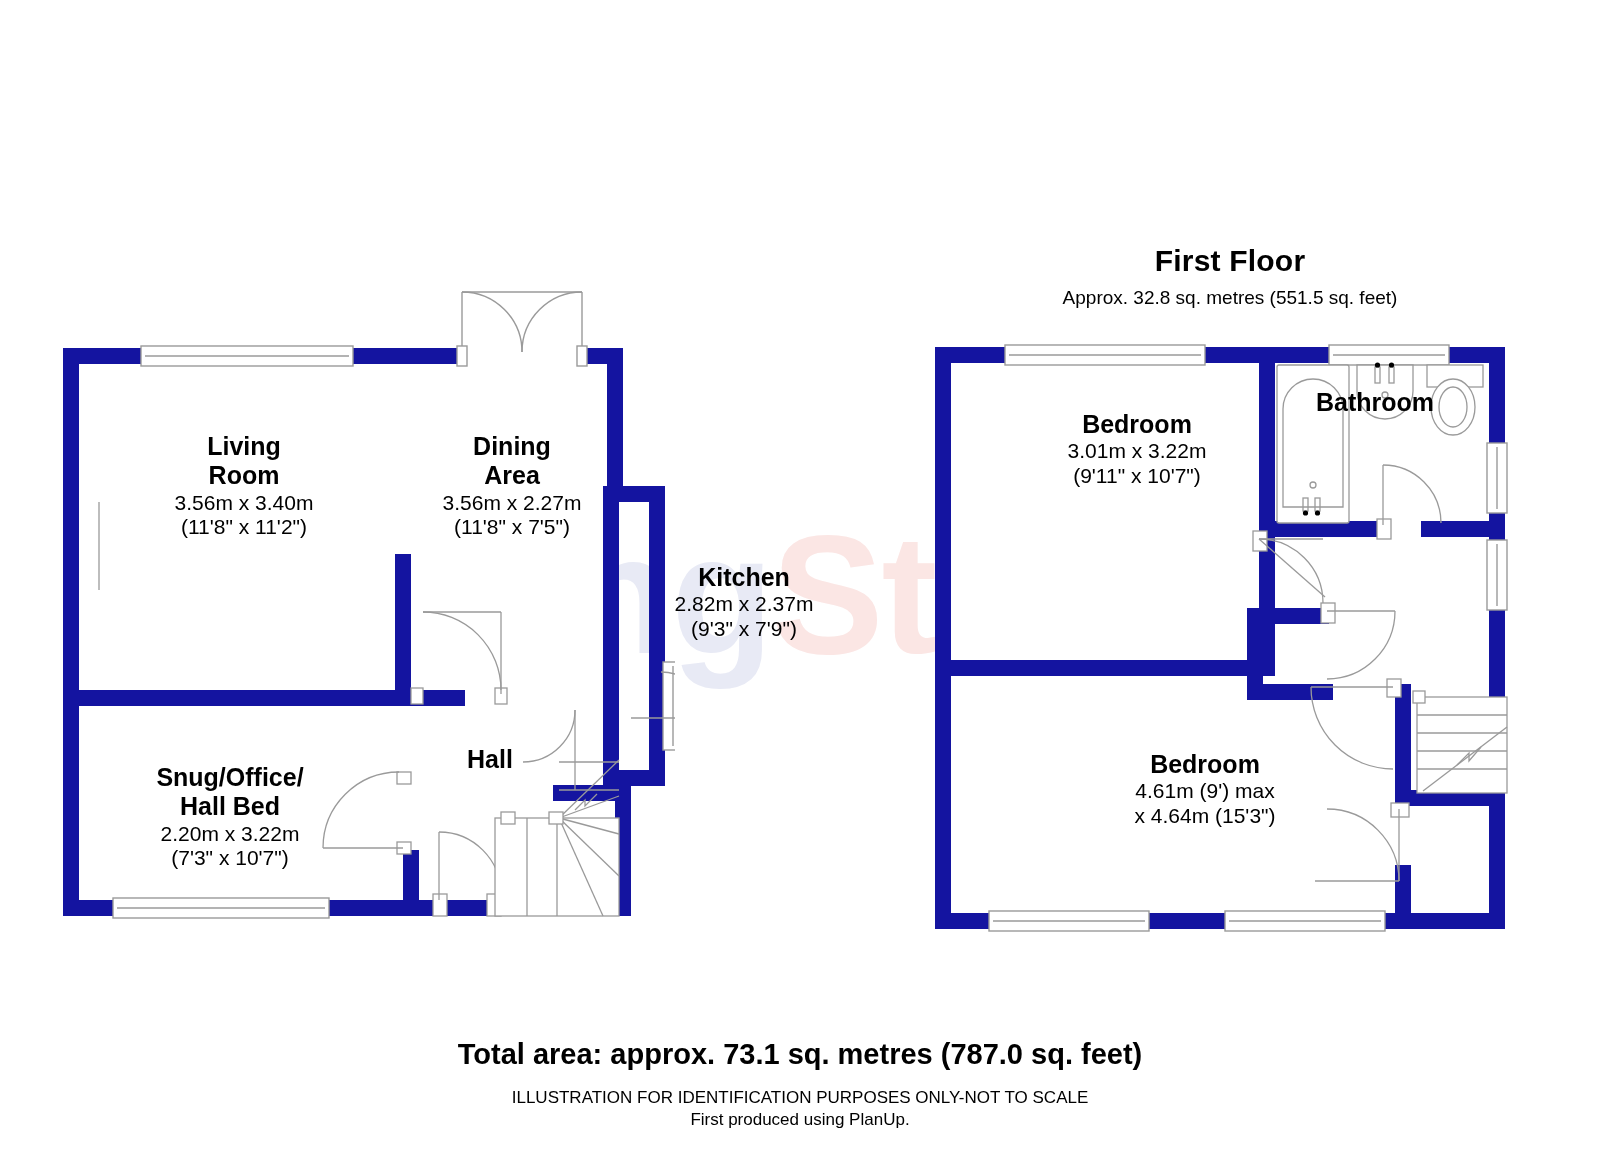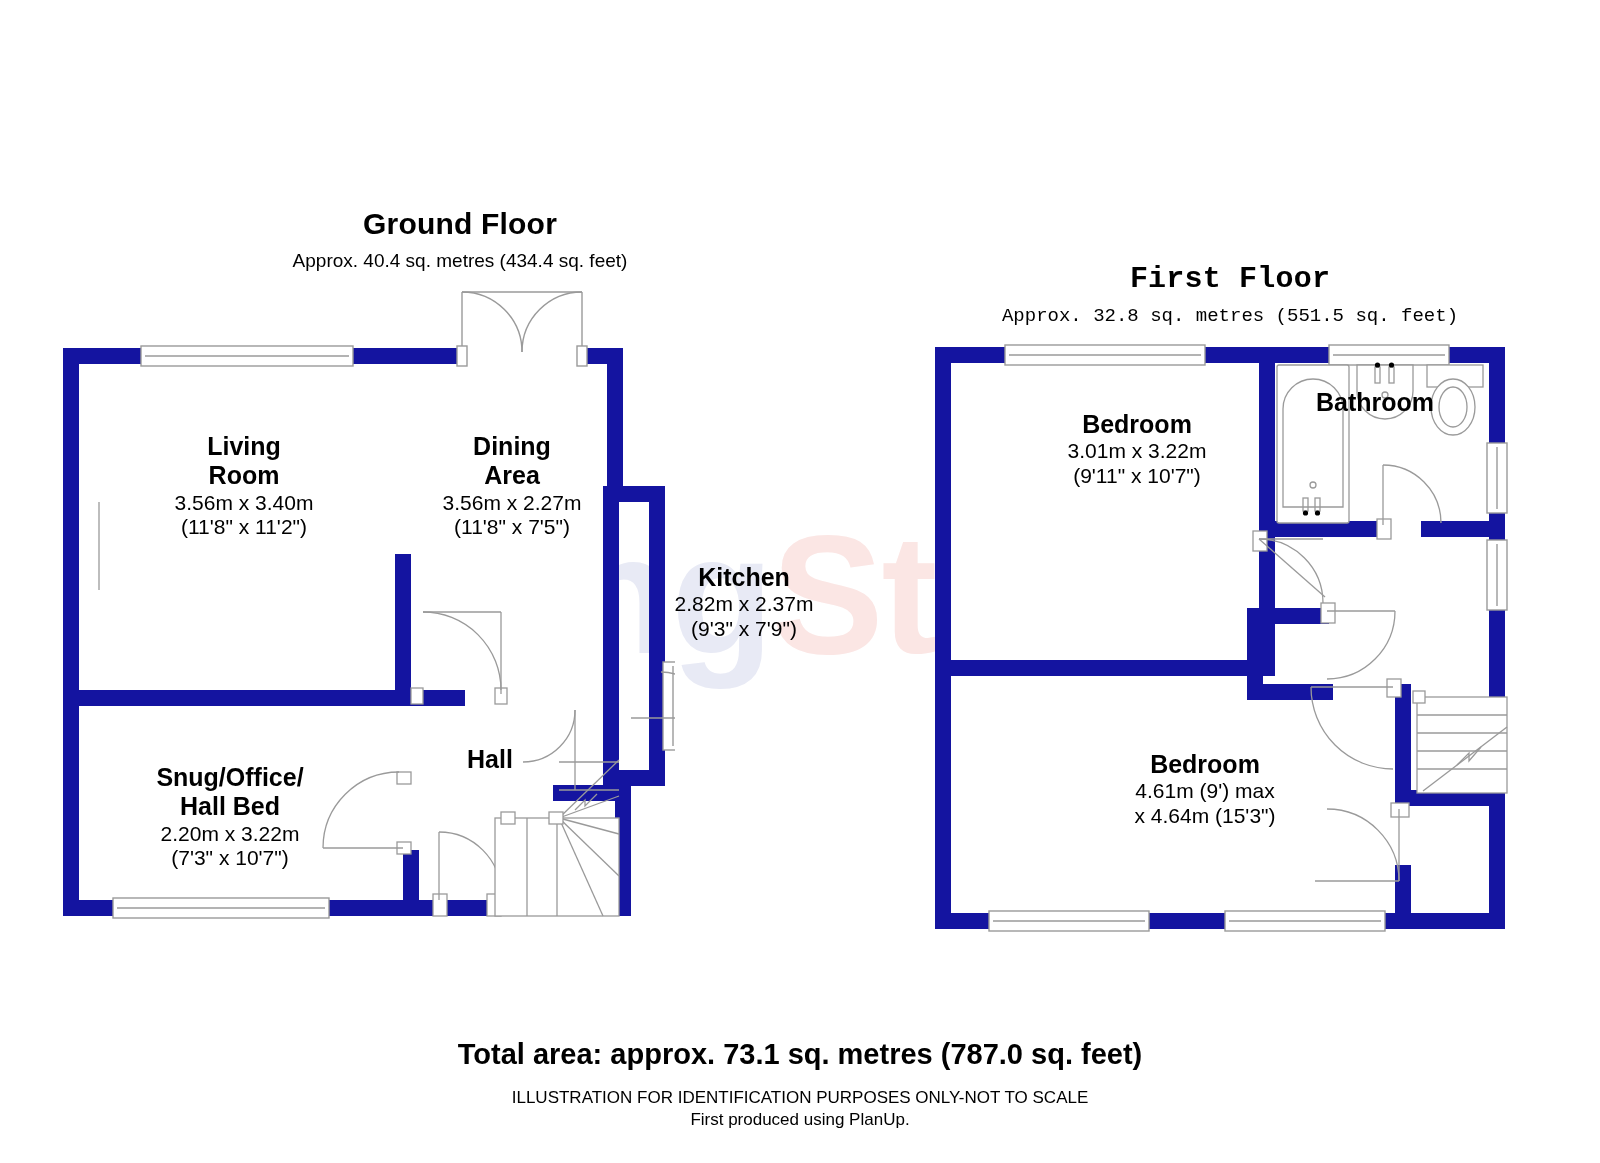--- a/index.html
+++ b/index.html
@@ -50,21 +50,21 @@
     letter-spacing: 0.2px;
     display: block;
   }
   .floor-title .ft-sub {
     font-size: 19px;
     font-weight: normal;
     display: block;
     margin-top: 9px;
   }
   #ground-title { left: 210px; top: 207px; width: 500px; }
-  #first-title  { left: 990px; top: 262px; width: 480px; font-family: Liberation Mono, monospace; }
+  #first-title  { left: 990px; top: 244px; width: 480px; }
 
   
   .footer {
     position: absolute;
     left: 0;
     width: 1600px;
     text-align: center;
     z-index: 5;
   }
   #total-area { top: 1038px; font-size: 29px; font-weight: bold; }
@@ -100,24 +100,20 @@
 </style>
 </head>
 <body>
 
 <div id="page">
 
   <div class="watermark">
     <span class="wm-a">Manning</span><span class="wm-b">Stainton</span>
   </div>
 
-  <div class="floor-title" id="ground-title">
-    <span class="ft-main">Ground Floor</span>
-    <span class="ft-sub">Approx. 40.4 sq. metres (434.4 sq. feet)</span>
-  </div>
 
   <div class="floor-title" id="first-title">
     <span class="ft-main">First Floor</span>
     <span class="ft-sub">Approx. 32.8 sq. metres (551.5 sq. feet)</span>
   </div>
 
   <svg class="plan" id="ground-plan" width="620" height="640" viewBox="0 0 620 640">
 
     <rect x="10" y="70" width="545" height="540" fill="#ffffff"></rect>
 

